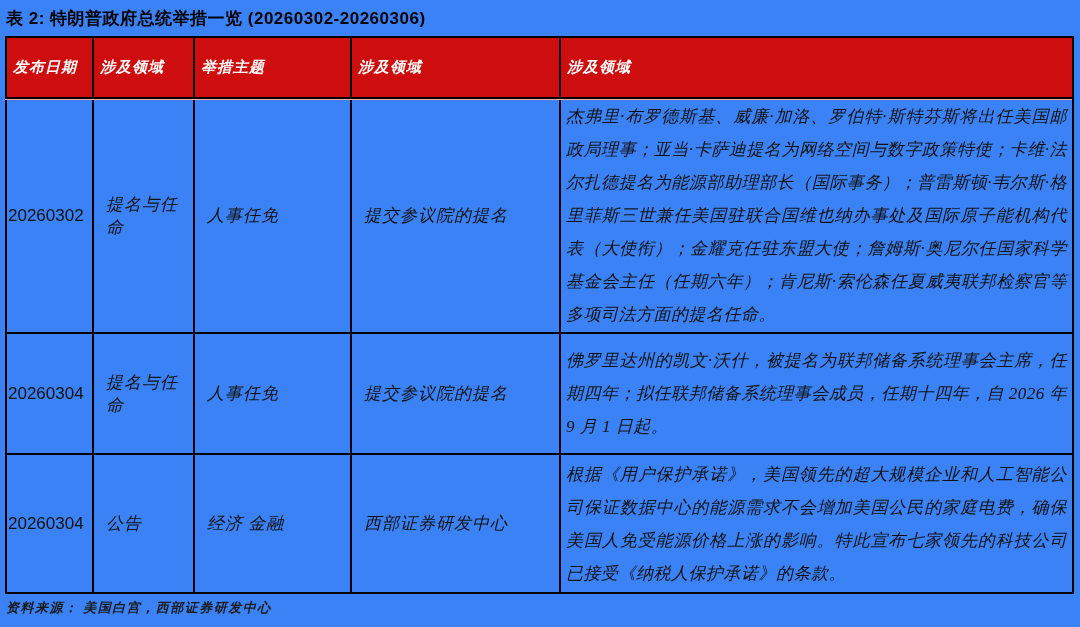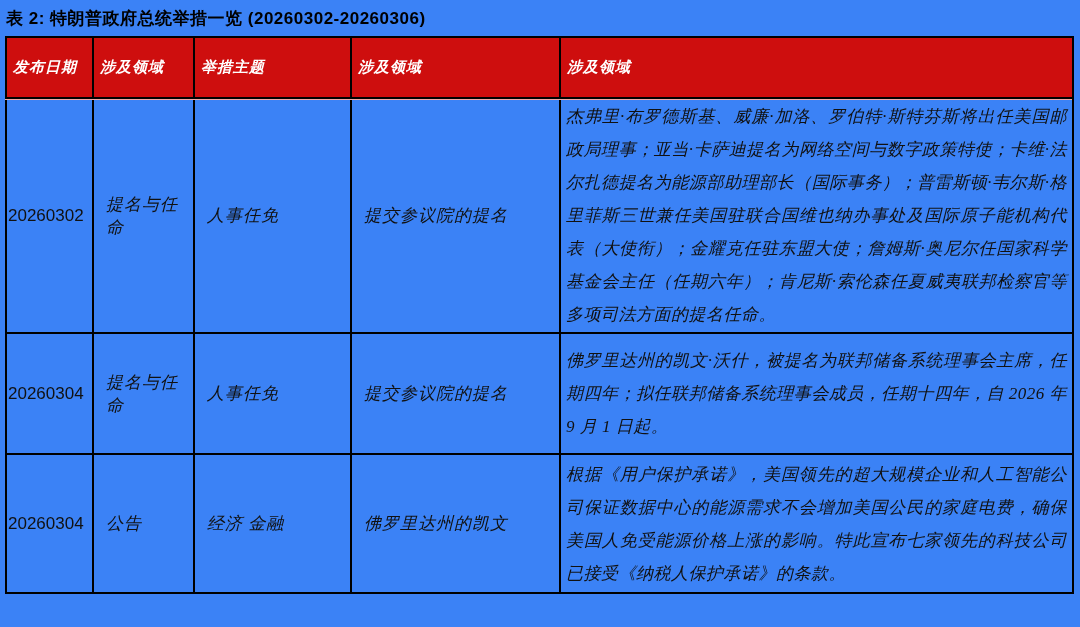--- a/index.html
+++ b/index.html
@@ -89,22 +89,23 @@
           <td class="num">20260304</td>
           <td class="kai">提名与任命</td>
           <td class="kai">人事任免</td>
           <td class="kai">提交参议院的提名</td>
           <td class="kai content">佛罗里达州的凯文·沃什，被提名为联邦储备系统理事会主席，任期四年；拟任联邦储备系统理事会成员，任期十四年，自 2026 年 9 月 1 日起。</td>
         </tr>
         <tr class="r3">
           <td class="num">20260304</td>
           <td class="kai">公告</td>
           <td class="kai">经济 金融</td>
-          <td class="kai">佛罗里达州的凯文</td>
+          <td class="kai">西部证券研发中心</td>
           <td class="kai content">根据《用户保护承诺》，美国领先的超大规模企业和人工智能公司保证数据中心的能源需求不会增加美国公民的家庭电费，确保美国人免受能源价格上涨的影响。特此宣布七家领先的科技公司已接受《纳税人保护承诺》的条款。</td>
         </tr>
       </tbody>
     </table>
     <div class="red-underline"></div>
   </div>
 
+  <div class="source">资料来源： 美国白宫，西部证券研发中心</div>
 
 </div>
 
 </body></html>

